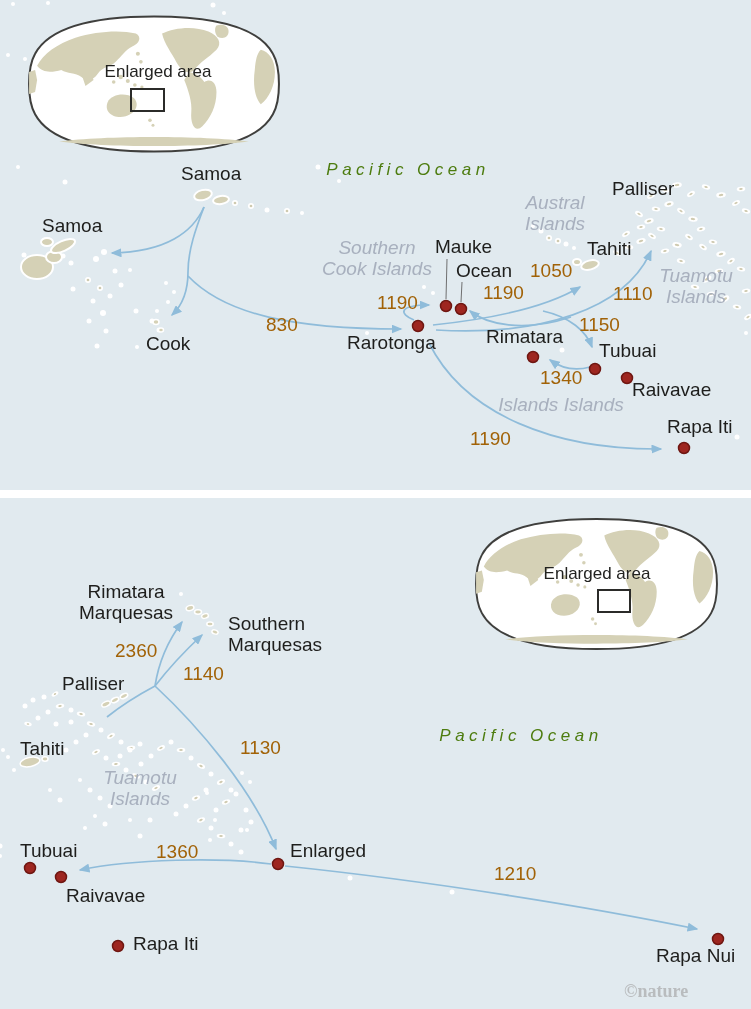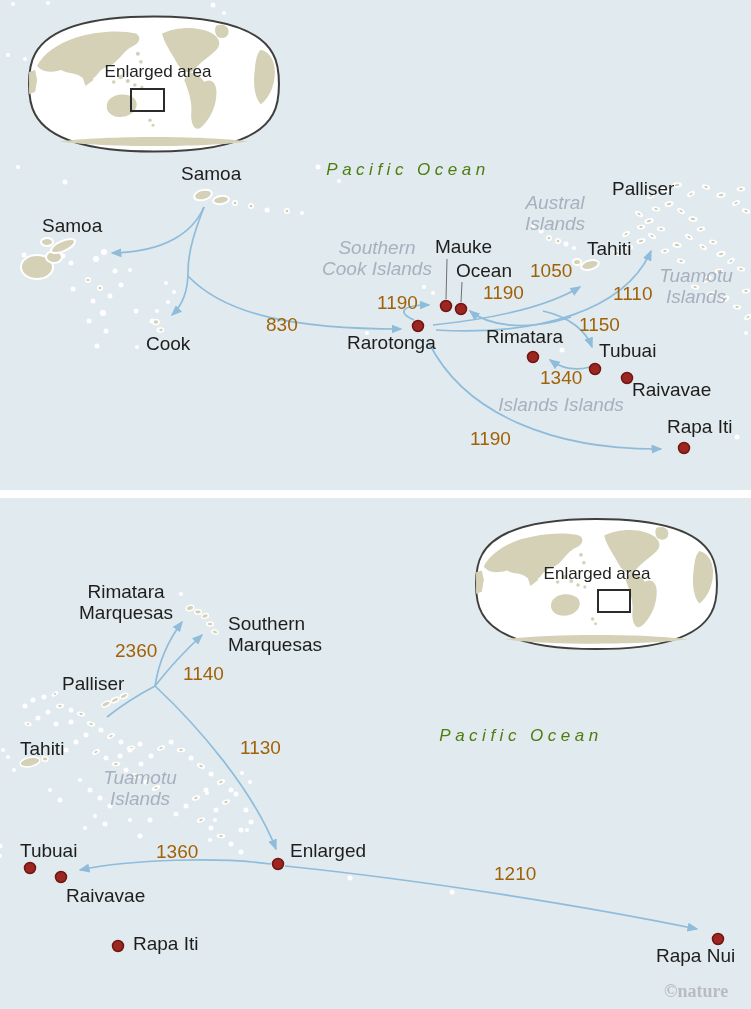--- a/index.html
+++ b/index.html
@@ -552,15 +552,15 @@
     <div class="lbl place" style="left:66px;top:388px">Raivavae</div>
     <div class="lbl place" style="left:133px;top:436px">Rapa Iti</div>
     <div class="lbl place" style="left:656px;top:448px">Rapa Nui</div>
 
     <div class="lbl dist" style="left:115px;top:143px">2360</div>
     <div class="lbl dist" style="left:183px;top:166px">1140</div>
     <div class="lbl dist" style="left:240px;top:240px">1130</div>
     <div class="lbl dist" style="left:156px;top:344px">1360</div>
     <div class="lbl dist" style="left:494px;top:366px">1210</div>
 
-    <div class="lbl credit" style="left:664px;top:484px">©nature</div>
+    <div class="lbl credit" style="left:624px;top:484px">©nature</div>
   </div>
 </div>
 
 </body></html>

